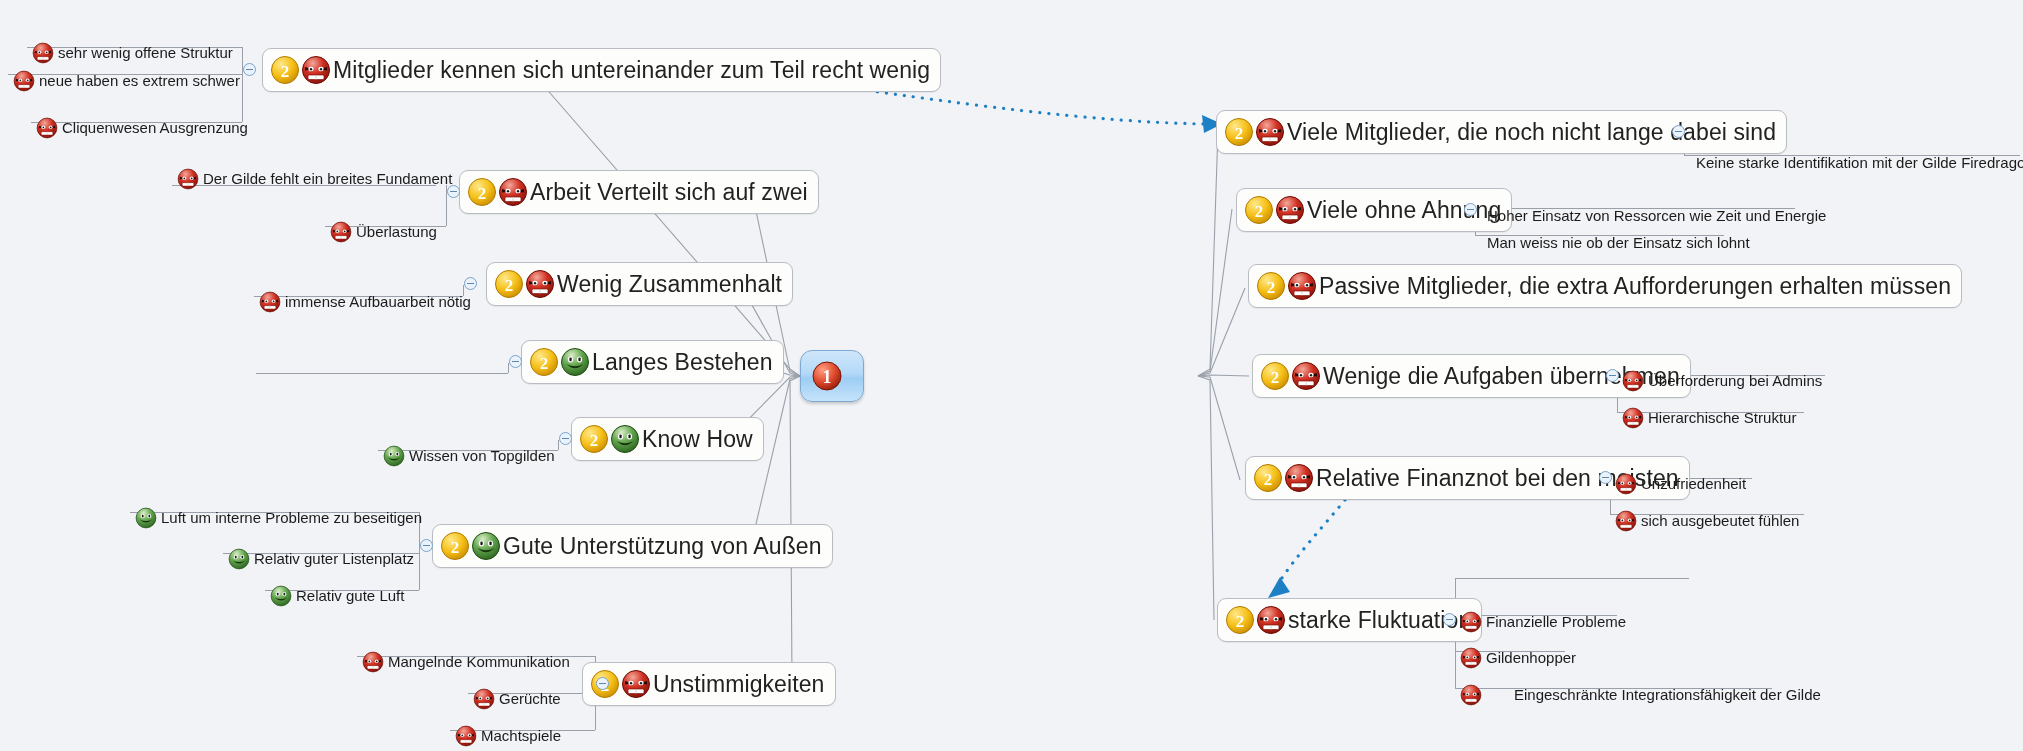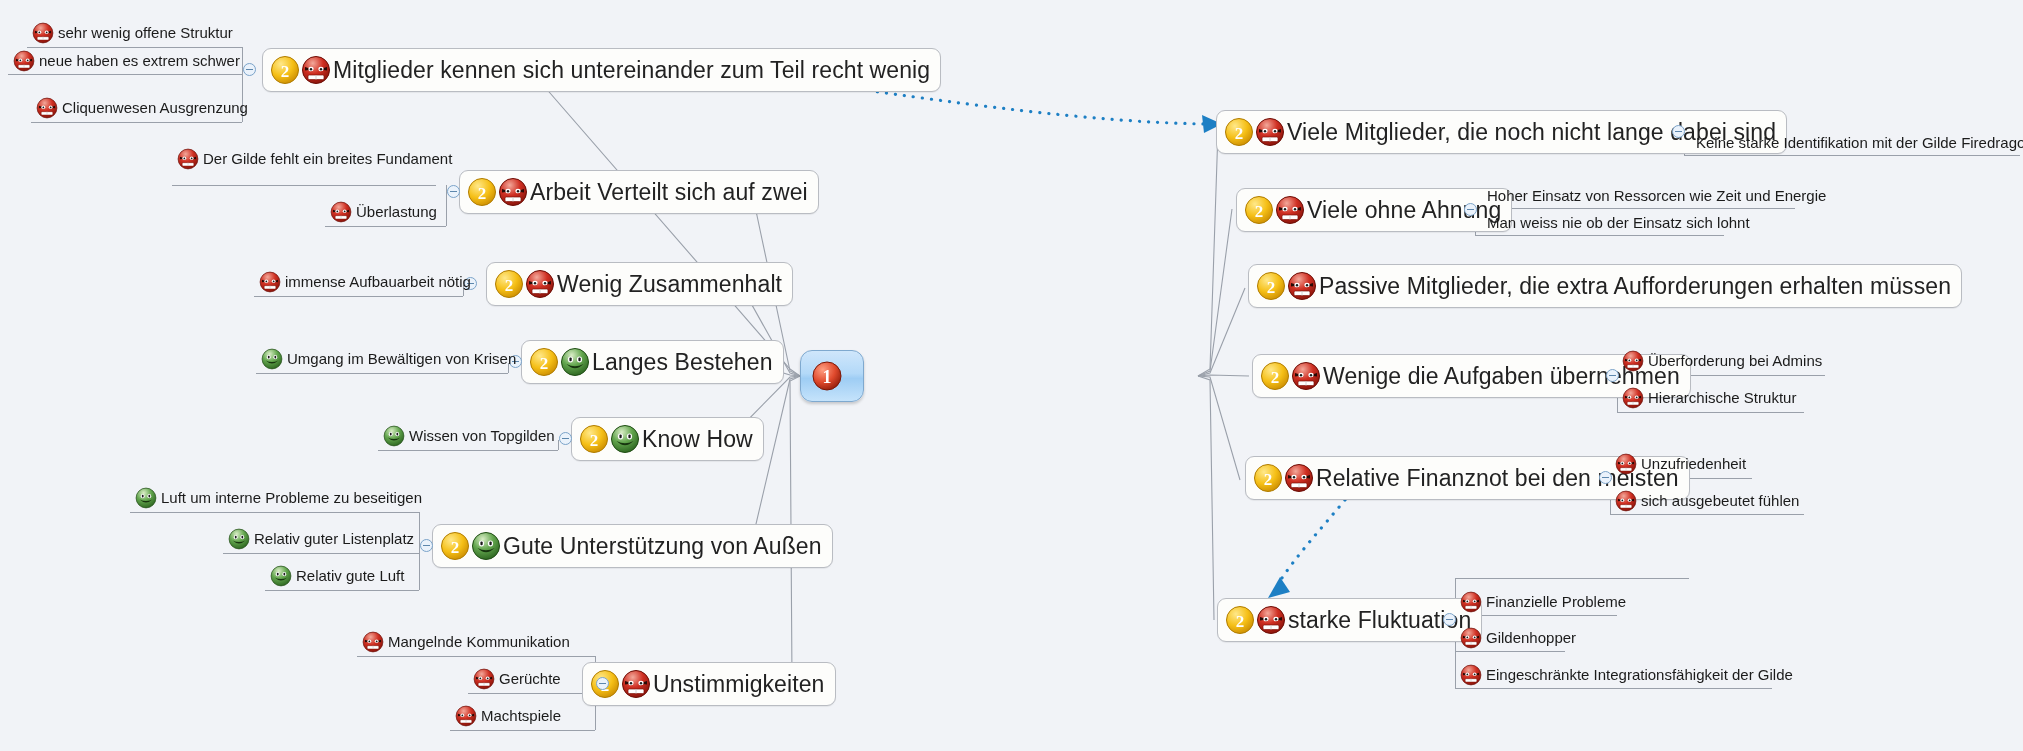--- a/index.html
+++ b/index.html
@@ -39,20 +39,21 @@
   .center .label{
     font-size:27px;font-weight:bold;color:#3a3a3a;
     text-shadow:1px 1px 0 rgba(255,255,255,.65);
     line-height:1;
   }
 
   
   .leaf{
     padding:1px 6px 2px 2px;
     height:28px;
+    margin-top:20px;
   }
   .leaf .label{font-size:15px;color:#1b1b1b;line-height:1;}
   .leaf.plain{padding-left:6px;}
 
   
   .uline{position:absolute;height:0;border-bottom:1px solid #9aa0aa;}
   .vline{position:absolute;width:0;border-left:1px solid #9aa0aa;}
 
   
   .ico{display:inline-block;flex:0 0 auto;position:relative;}
@@ -587,85 +588,72 @@
           <ellipse cx="20" cy="14" rx="2.6" ry="2.3" fill="#fff"></ellipse>
           <circle cx="10" cy="14.3" r="1.2" fill="#1a1a1a"></circle>
           <circle cx="20" cy="14.3" r="1.2" fill="#1a1a1a"></circle>
           <rect x="7" y="20" width="16" height="4.6" rx="1.4" fill="#fff" stroke="#7d0f06" stroke-width=".7"></rect>
           <line x1="15" y1="20" x2="15" y2="24.6" stroke="#c9c9c9" stroke-width=".8"></line>
         </svg>
       </span>
     <span class="label">immense Aufbauarbeit nötig</span>
   </div>
 
-  <div class="node leaf" style="left:259px;top:345px;">
+
+  <div class="node leaf" style="left:381px;top:422px;">
     <span class="ico sml">
         <svg viewBox="0 0 30 30">
           <circle cx="15" cy="15" r="13.5" fill="url(#gr1)" stroke="#1f4d14" stroke-width="1"></circle>
           <ellipse cx="10.5" cy="12.5" rx="2.6" ry="2.9" fill="#fff"></ellipse>
           <ellipse cx="19.5" cy="12.5" rx="2.6" ry="2.9" fill="#fff"></ellipse>
           <rect x="9.4" y="10.6" width="2.3" height="3.6" rx="1" fill="#1a1a1a"></rect>
           <rect x="18.4" y="10.6" width="2.3" height="3.6" rx="1" fill="#1a1a1a"></rect>
           <path d="M6.5 17 Q15 25.5 23.5 17 Q15 21.5 6.5 17 Z" fill="#17350f"></path>
         </svg>
       </span>
-    <span class="label">Umgang im Bewältigen von Krisen</span>
-  </div>
-
-  <div class="node leaf" style="left:381px;top:422px;">
+    <span class="label">Wissen von Topgilden</span>
+  </div>
+
+  <div class="node leaf" style="left:133px;top:484px;">
     <span class="ico sml">
         <svg viewBox="0 0 30 30">
           <circle cx="15" cy="15" r="13.5" fill="url(#gr1)" stroke="#1f4d14" stroke-width="1"></circle>
           <ellipse cx="10.5" cy="12.5" rx="2.6" ry="2.9" fill="#fff"></ellipse>
           <ellipse cx="19.5" cy="12.5" rx="2.6" ry="2.9" fill="#fff"></ellipse>
           <rect x="9.4" y="10.6" width="2.3" height="3.6" rx="1" fill="#1a1a1a"></rect>
           <rect x="18.4" y="10.6" width="2.3" height="3.6" rx="1" fill="#1a1a1a"></rect>
           <path d="M6.5 17 Q15 25.5 23.5 17 Q15 21.5 6.5 17 Z" fill="#17350f"></path>
         </svg>
       </span>
-    <span class="label">Wissen von Topgilden</span>
-  </div>
-
-  <div class="node leaf" style="left:133px;top:484px;">
+    <span class="label">Luft um interne Probleme zu beseitigen</span>
+  </div>
+  <div class="node leaf" style="left:226px;top:525px;">
     <span class="ico sml">
         <svg viewBox="0 0 30 30">
           <circle cx="15" cy="15" r="13.5" fill="url(#gr1)" stroke="#1f4d14" stroke-width="1"></circle>
           <ellipse cx="10.5" cy="12.5" rx="2.6" ry="2.9" fill="#fff"></ellipse>
           <ellipse cx="19.5" cy="12.5" rx="2.6" ry="2.9" fill="#fff"></ellipse>
           <rect x="9.4" y="10.6" width="2.3" height="3.6" rx="1" fill="#1a1a1a"></rect>
           <rect x="18.4" y="10.6" width="2.3" height="3.6" rx="1" fill="#1a1a1a"></rect>
           <path d="M6.5 17 Q15 25.5 23.5 17 Q15 21.5 6.5 17 Z" fill="#17350f"></path>
         </svg>
       </span>
-    <span class="label">Luft um interne Probleme zu beseitigen</span>
-  </div>
-  <div class="node leaf" style="left:226px;top:525px;">
+    <span class="label">Relativ guter Listenplatz</span>
+  </div>
+  <div class="node leaf" style="left:268px;top:562px;">
     <span class="ico sml">
         <svg viewBox="0 0 30 30">
           <circle cx="15" cy="15" r="13.5" fill="url(#gr1)" stroke="#1f4d14" stroke-width="1"></circle>
           <ellipse cx="10.5" cy="12.5" rx="2.6" ry="2.9" fill="#fff"></ellipse>
           <ellipse cx="19.5" cy="12.5" rx="2.6" ry="2.9" fill="#fff"></ellipse>
           <rect x="9.4" y="10.6" width="2.3" height="3.6" rx="1" fill="#1a1a1a"></rect>
           <rect x="18.4" y="10.6" width="2.3" height="3.6" rx="1" fill="#1a1a1a"></rect>
           <path d="M6.5 17 Q15 25.5 23.5 17 Q15 21.5 6.5 17 Z" fill="#17350f"></path>
         </svg>
       </span>
-    <span class="label">Relativ guter Listenplatz</span>
-  </div>
-  <div class="node leaf" style="left:268px;top:562px;">
-    <span class="ico sml">
-        <svg viewBox="0 0 30 30">
-          <circle cx="15" cy="15" r="13.5" fill="url(#gr1)" stroke="#1f4d14" stroke-width="1"></circle>
-          <ellipse cx="10.5" cy="12.5" rx="2.6" ry="2.9" fill="#fff"></ellipse>
-          <ellipse cx="19.5" cy="12.5" rx="2.6" ry="2.9" fill="#fff"></ellipse>
-          <rect x="9.4" y="10.6" width="2.3" height="3.6" rx="1" fill="#1a1a1a"></rect>
-          <rect x="18.4" y="10.6" width="2.3" height="3.6" rx="1" fill="#1a1a1a"></rect>
-          <path d="M6.5 17 Q15 25.5 23.5 17 Q15 21.5 6.5 17 Z" fill="#17350f"></path>
-        </svg>
-      </span>
     <span class="label">Relativ gute Luft</span>
   </div>
 
   <div class="node leaf" style="left:360px;top:628px;">
     <span class="ico sml">
         <svg viewBox="0 0 30 30">
           <circle cx="15" cy="15" r="13.5" fill="url(#r1)" stroke="#6d0d05" stroke-width="1"></circle>
           <path d="M4 12 L12 14.5 L4 15.5 Z" fill="#2a0a06"></path>
           <path d="M26 12 L18 14.5 L26 15.5 Z" fill="#2a0a06"></path>
           <ellipse cx="10" cy="14" rx="2.6" ry="2.3" fill="#fff"></ellipse>
@@ -813,21 +801,21 @@
           <ellipse cx="10" cy="14" rx="2.6" ry="2.3" fill="#fff"></ellipse>
           <ellipse cx="20" cy="14" rx="2.6" ry="2.3" fill="#fff"></ellipse>
           <circle cx="10" cy="14.3" r="1.2" fill="#1a1a1a"></circle>
           <circle cx="20" cy="14.3" r="1.2" fill="#1a1a1a"></circle>
           <rect x="7" y="20" width="16" height="4.6" rx="1.4" fill="#fff" stroke="#7d0f06" stroke-width=".7"></rect>
           <line x1="15" y1="20" x2="15" y2="24.6" stroke="#c9c9c9" stroke-width=".8"></line>
         </svg>
       </span>
     <span class="label">Gildenhopper</span>
   </div>
-  <div class="node leaf" style="left:1458px;top:661px;">
+  <div class="node leaf" style="left:1458px;top:661px;gap:28px;">
     <span class="ico sml">
         <svg viewBox="0 0 30 30">
           <circle cx="15" cy="15" r="13.5" fill="url(#r1)" stroke="#6d0d05" stroke-width="1"></circle>
           <path d="M4 12 L12 14.5 L4 15.5 Z" fill="#2a0a06"></path>
           <path d="M26 12 L18 14.5 L26 15.5 Z" fill="#2a0a06"></path>
           <ellipse cx="10" cy="14" rx="2.6" ry="2.3" fill="#fff"></ellipse>
           <ellipse cx="20" cy="14" rx="2.6" ry="2.3" fill="#fff"></ellipse>
           <circle cx="10" cy="14.3" r="1.2" fill="#1a1a1a"></circle>
           <circle cx="20" cy="14.3" r="1.2" fill="#1a1a1a"></circle>
           <rect x="7" y="20" width="16" height="4.6" rx="1.4" fill="#fff" stroke="#7d0f06" stroke-width=".7"></rect>

